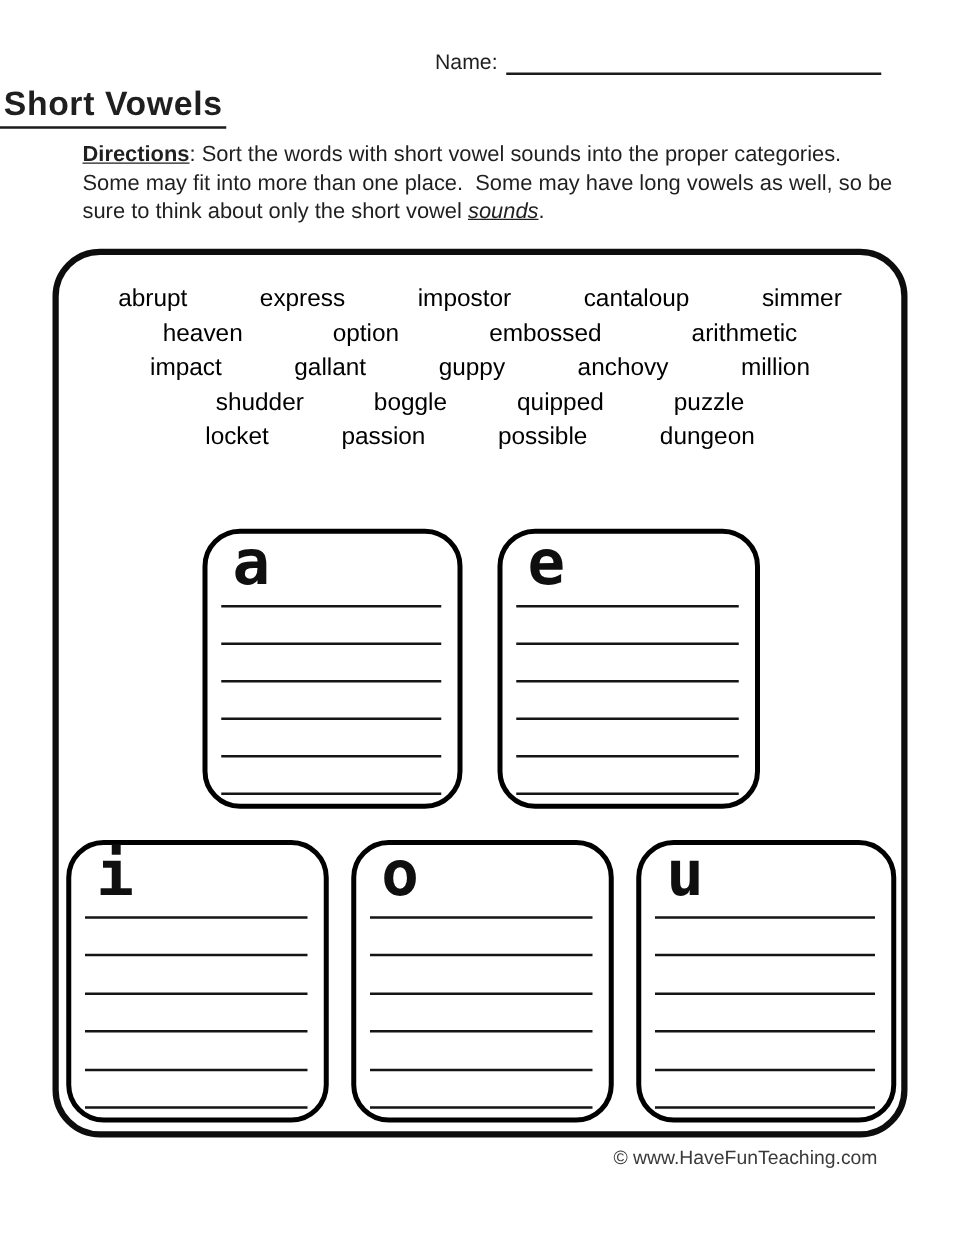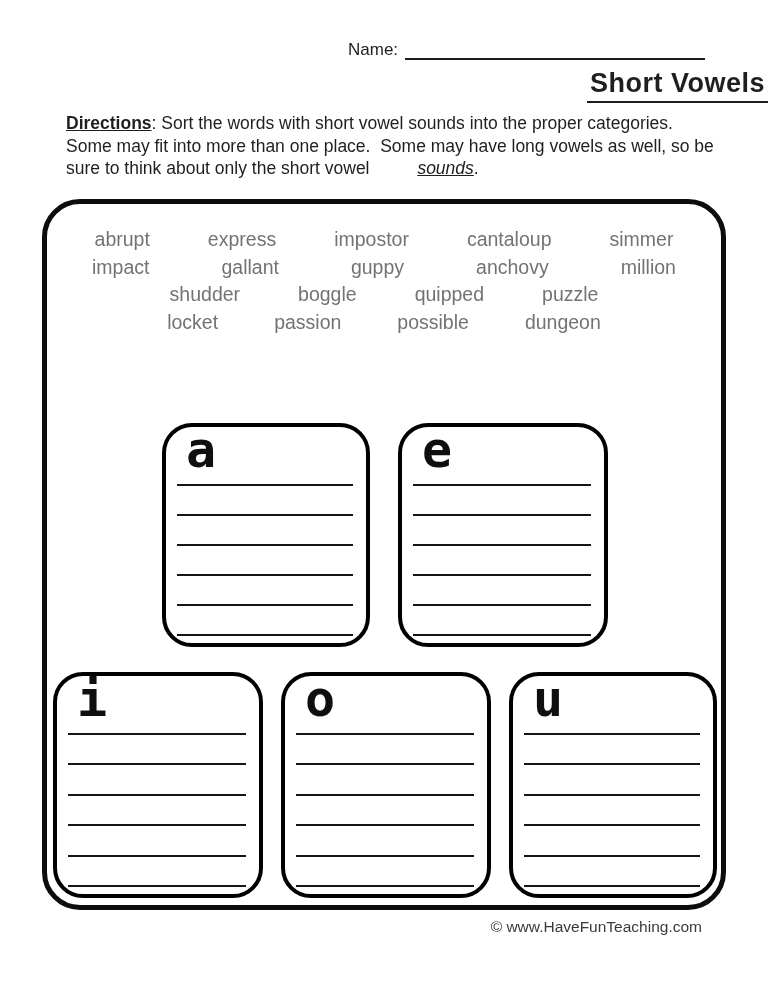--- a/index.html
+++ b/index.html
@@ -32,21 +32,21 @@
     margin-left: 7px;
     border-bottom: 2px solid #1c1c1c;
   }
 
   
   .page-title {
     position: absolute;
     top: 68px;
     left: 0;
     width: 100%;
-    text-align: right;
+    text-align: left;
   }
   .page-title .title-text {
     display: inline-block;
     font-size: 27px;
     font-weight: bold;
     letter-spacing: 0.5px;
     border-bottom: 2.5px solid #1c1c1c;
     padding: 0 3px 2px 3px;
   }
 
@@ -54,21 +54,21 @@
   .directions {
     position: absolute;
     left: 66px;
     top: 112px;
     width: 654px;
     font-size: 17.5px;
     line-height: 22.5px;
     white-space: pre-wrap;
   }
   .directions .dir-label { font-weight: bold; text-decoration: underline; }
-  .directions em { font-style: italic; text-decoration: underline; margin-left: 43px; }
+  .directions em { font-style: italic; text-decoration: underline; }
 
   
   .main-panel {
     position: absolute;
     left: 42px;
     top: 199px;
     width: 684px;
     height: 711px;
     border: 5px solid #0d0d0d;
     border-radius: 38px;
@@ -80,21 +80,21 @@
     padding-top: 22px;
     display: flex;
     flex-direction: column;
   }
   .word-row {
     display: flex;
     justify-content: center;
     gap: 58px;
     font-size: 19.5px;
     line-height: 27.5px;
-    color: #737373;
+    color: #000000;
     align-items: center;
   }
   .word-row:nth-child(2) { gap: 72px; }
   .word-row:nth-child(4) { gap: 56px; }
   .word-row:nth-child(6) { gap: 64px; }
 
   
   .box {
     position: absolute;
     border: 4px solid #000000;
@@ -158,20 +158,26 @@
   <div class="main-panel">
     <div class="word-bank" id="word-bank">
         <div class="word-row">
           <span class="word">abrupt</span>
           <span class="word">express</span>
           <span class="word">impostor</span>
           <span class="word">cantaloup</span>
           <span class="word">simmer</span>
         </div>
         <div class="word-row">
+          <span class="word">heaven</span>
+          <span class="word">option</span>
+          <span class="word">embossed</span>
+          <span class="word">arithmetic</span>
+        </div>
+        <div class="word-row">
           <span class="word">impact</span>
           <span class="word">gallant</span>
           <span class="word">guppy</span>
           <span class="word">anchovy</span>
           <span class="word">million</span>
         </div>
         <div class="word-row">
           <span class="word">shudder</span>
           <span class="word">boggle</span>
           <span class="word">quipped</span>

